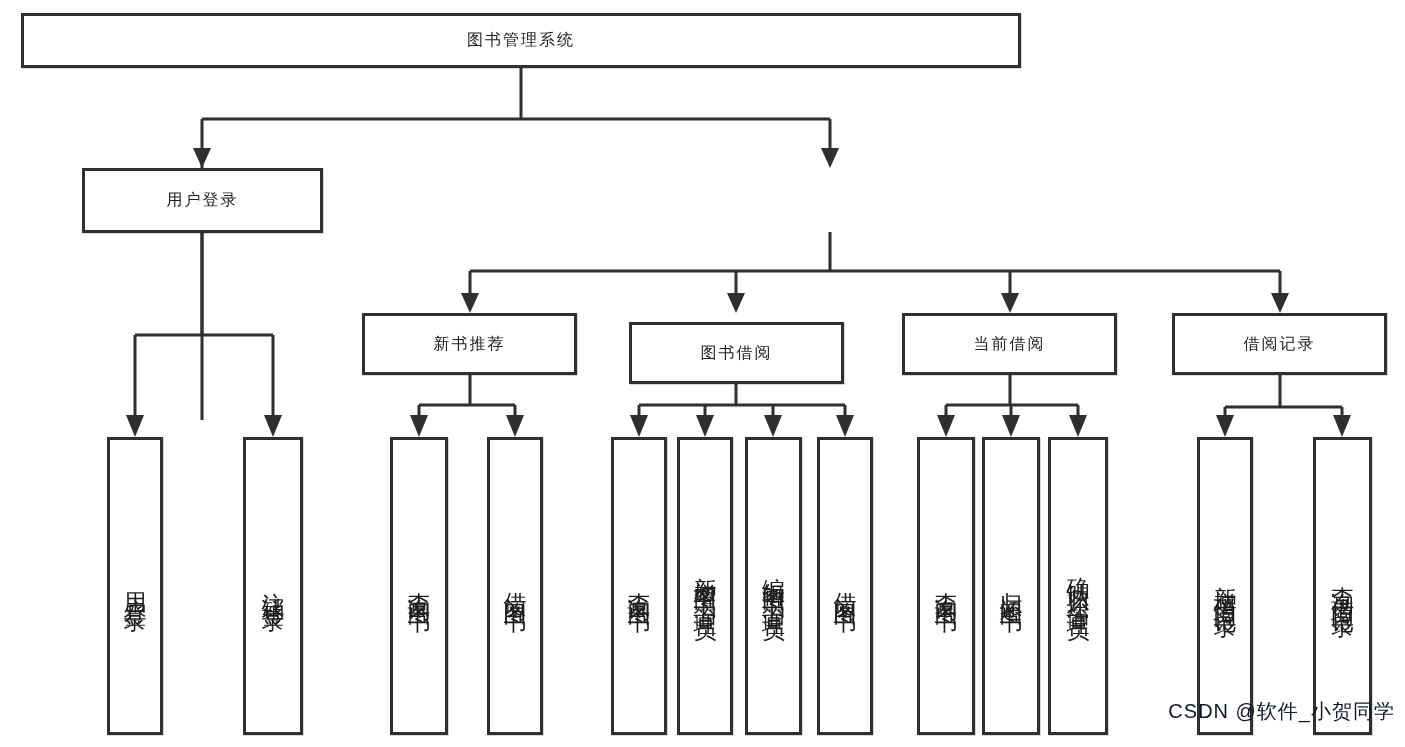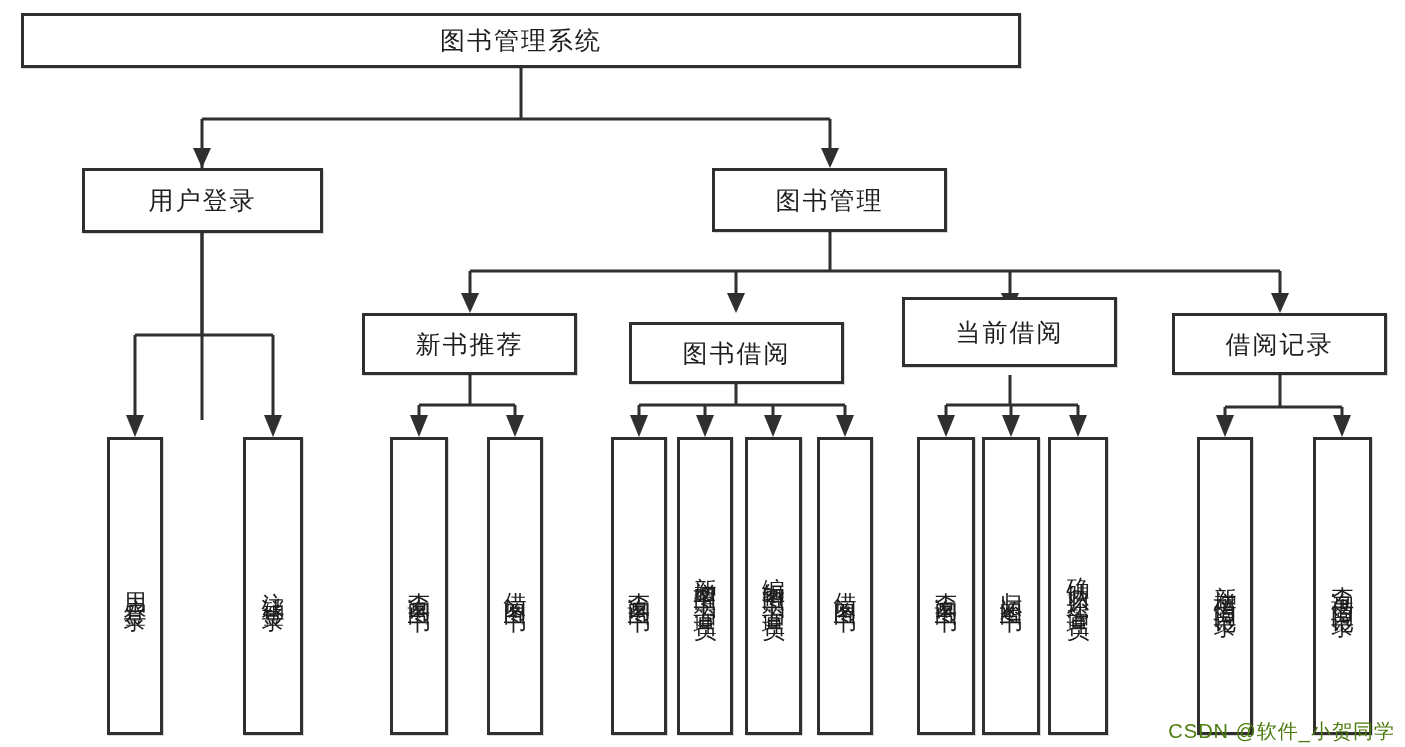--- a/index.html
+++ b/index.html
@@ -28,37 +28,37 @@
     box-sizing: border-box;
     border: 3px solid #2f2f2f;
     background: #ffffff;
     display: flex;
     align-items: center;
     justify-content: center;
     color: #1d1d1d;
     box-shadow: 1px 1px 0 rgba(0,0,0,0.15);
   }
   .h-node .label {
-    font-size: 25px;
+    font-size: 16px;
     letter-spacing: 2px;
     white-space: nowrap;
   }
   .v-node .label {
     writing-mode: vertical-rl;
     text-orientation: mixed;
     font-size: 23px;
     letter-spacing: 6px;
     line-height: 1;
   }
   .watermark {
     position: absolute;
     right: 10px;
-    bottom: 2px;
+    bottom: 22px;
     font-size: 20px;
-    color: #4d7c0f;
+    color: #0f172a;
     letter-spacing: 1px;
     white-space: nowrap;
   }
 </style>
 </head>
 <body>
 
 <div class="canvas">
 
   <svg class="connectors" viewBox="0 0 1405 747" xmlns="http://www.w3.org/2000/svg">
@@ -105,31 +105,28 @@
     </g>
   </svg>
 
   <div class="node h-node" style="left:21px; top:13px; width:1000px; height:55px;">
     <span class="label">图书管理系统</span>
   </div>
 
   <div class="node h-node" style="left:82px; top:168px; width:241px; height:65px;">
     <span class="label">用户登录</span>
   </div>
-  <div class="node h-node" style="left:712px; top:168px; width:235px; height:64px;">
-    <span class="label">图书管理</span>
-  </div>
 
   <div class="node h-node" style="left:362px; top:313px; width:215px; height:62px;">
     <span class="label">新书推荐</span>
   </div>
   <div class="node h-node" style="left:629px; top:313px; width:215px; height:62px;margin-top:9px;">
     <span class="label">图书借阅</span>
   </div>
-  <div class="node h-node" style="left:902px; top:297px; width:215px; height:70px;">
+  <div class="node h-node" style="left:902px; top:313px; width:215px; height:62px;">
     <span class="label">当前借阅</span>
   </div>
   <div class="node h-node" style="left:1172px; top:313px; width:215px; height:62px;align-items:center;">
     <span class="label">借阅记录</span>
   </div>
 
   <div class="node v-node" style="left:107px; top:437px; width:56px; height:298px;">
     <span class="label">用户登录</span>
   </div>
   <div class="node v-node" style="left:243px; top:437px; width:60px; height:298px;">

